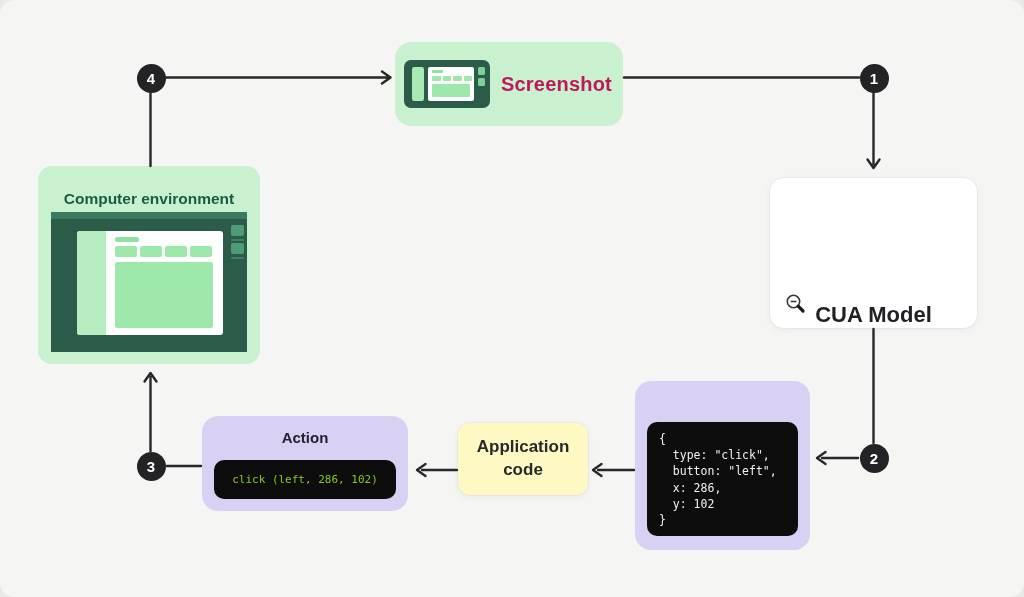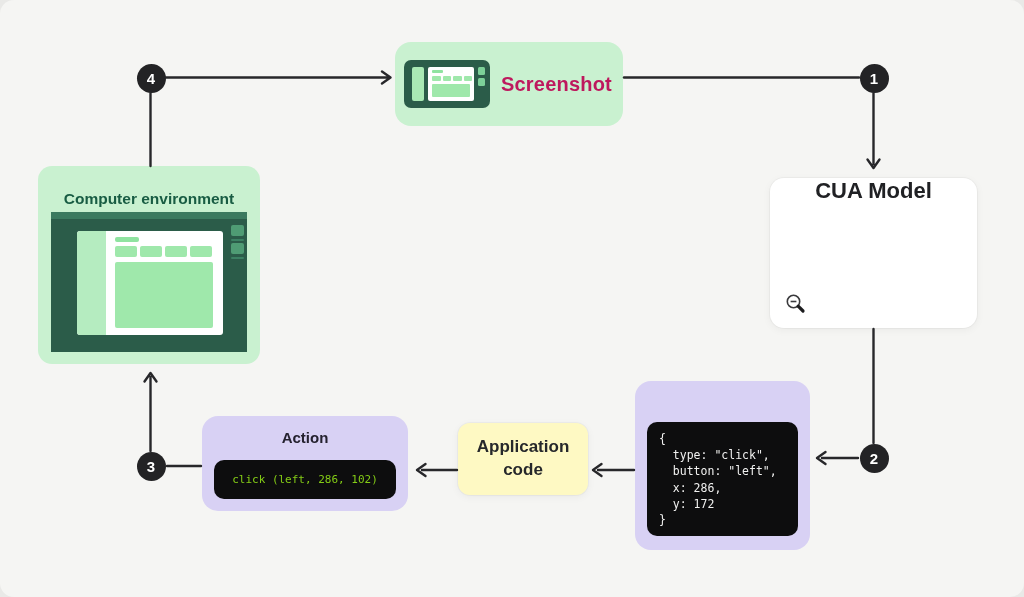--- a/index.html
+++ b/index.html
@@ -27,21 +27,21 @@
   .mini-tab { width:8.5px; height:5px; background:#9fe8ab; border-radius:1px; }
   .mini-content { position:absolute; left:4px; top:17px; width:38px; height:13px; background:#9fe8ab; border-radius:1px; }
   .mini-sq { position:absolute; left:74px; width:7px; height:8px; background:#7cd098; border-radius:1.5px; }
   .mini-sq.s1 { top:7px; } .mini-sq.s2 { top:18px; }
 
   
   .cua-box {
     left:770px; top:178px; width:207px; height:150px;
     background:#ffffff; border-radius:14px;
     box-shadow:0 0 0 1px rgba(0,0,0,0.03), 0 2px 8px rgba(0,0,0,0.05);
-    display:flex; align-items:flex-start; justify-content:center;
+    display:flex; align-items:flex-end; justify-content:center;
   }
   .cua-label { color:#202124; font-size:22px; font-weight:600; }
   .cursor-icon { position:absolute; left:15px; bottom:13px; width:22px; height:22px; }
 
   
   .toolcall-box {
     left:635px; top:381px; width:175px; height:169px;
     background:#d8d1f4; border-radius:16px; padding-top:13px;
   }
   .toolcall-title { text-align:center; color:#25222f; font-size:14px; font-weight:700; }
@@ -134,21 +134,21 @@
       <line x1="13.2" y1="13.2" x2="18" y2="18" stroke="#1c1c1e" stroke-width="3.2" stroke-linecap="round"></line>
     </svg>
   </div>
 
   <div class="node toolcall-box">
     <div class="code-block">
       <span class="code-line">{</span>
       <span class="code-line">  type: "click",</span>
       <span class="code-line">  button: "left",</span>
       <span class="code-line">  x: 286,</span>
-      <span class="code-line">  y: 172</span>
+      <span class="code-line">  y: 102</span>
       <span class="code-line">}</span>
     </div>
   </div>
 
   <div class="node appcode-box">
     <div class="appcode-label">Application code</div>
   </div>
 
   <div class="node action-box">
     <div class="action-title">Action</div>

